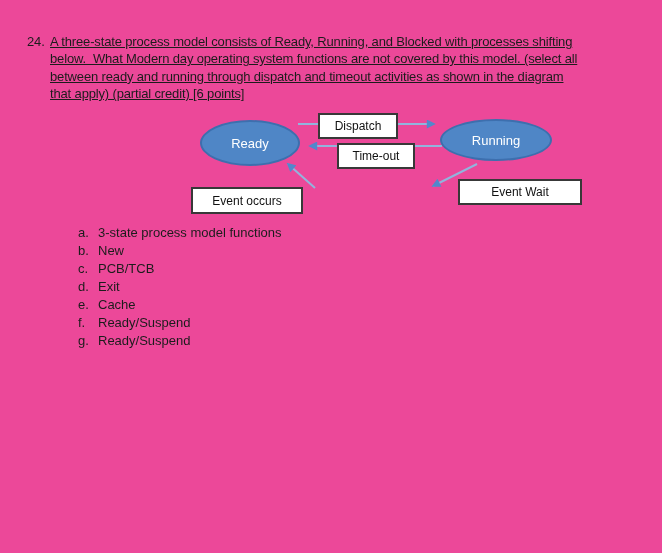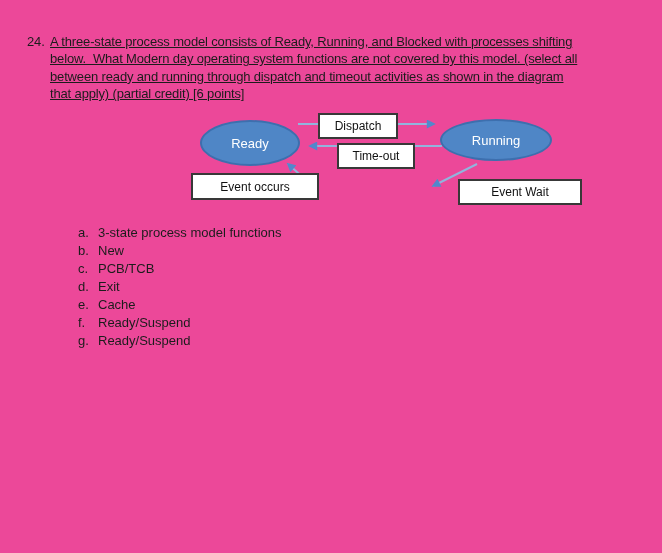--- a/index.html
+++ b/index.html
@@ -34,21 +34,21 @@
   .state-blocked { left:318px; top:180px; width:102px; height:45px; }
 
   .tbox {
     position:absolute; z-index:2; box-sizing:border-box;
     background:#ffffff; border:2px solid var(--box-border,#383838);
     display:flex; align-items:center; justify-content:center;
     font-size:12px; color:#111111;
   }
   .box-dispatch     { left:318px; top:113px; width:80px;  height:26px; }
   .box-timeout      { left:337px; top:143px; width:78px;  height:26px; }
-  .box-event-occurs { left:191px; top:173px; width:128px; height:27px;text-align:center; }
+  .box-event-occurs { left:191px; top:187px; width:112px; height:27px;text-align:center; }
   .box-event-wait   { left:458px; top:179px; width:124px; height:26px; }
 
   
   .options {
     position:absolute; left:78px; top:224px;
     font-size:13px; color:#1c1c1c;
   }
   .opt-row { display:flex; line-height:18px; }
   .opt-letter { width:20px; }
 </style>

